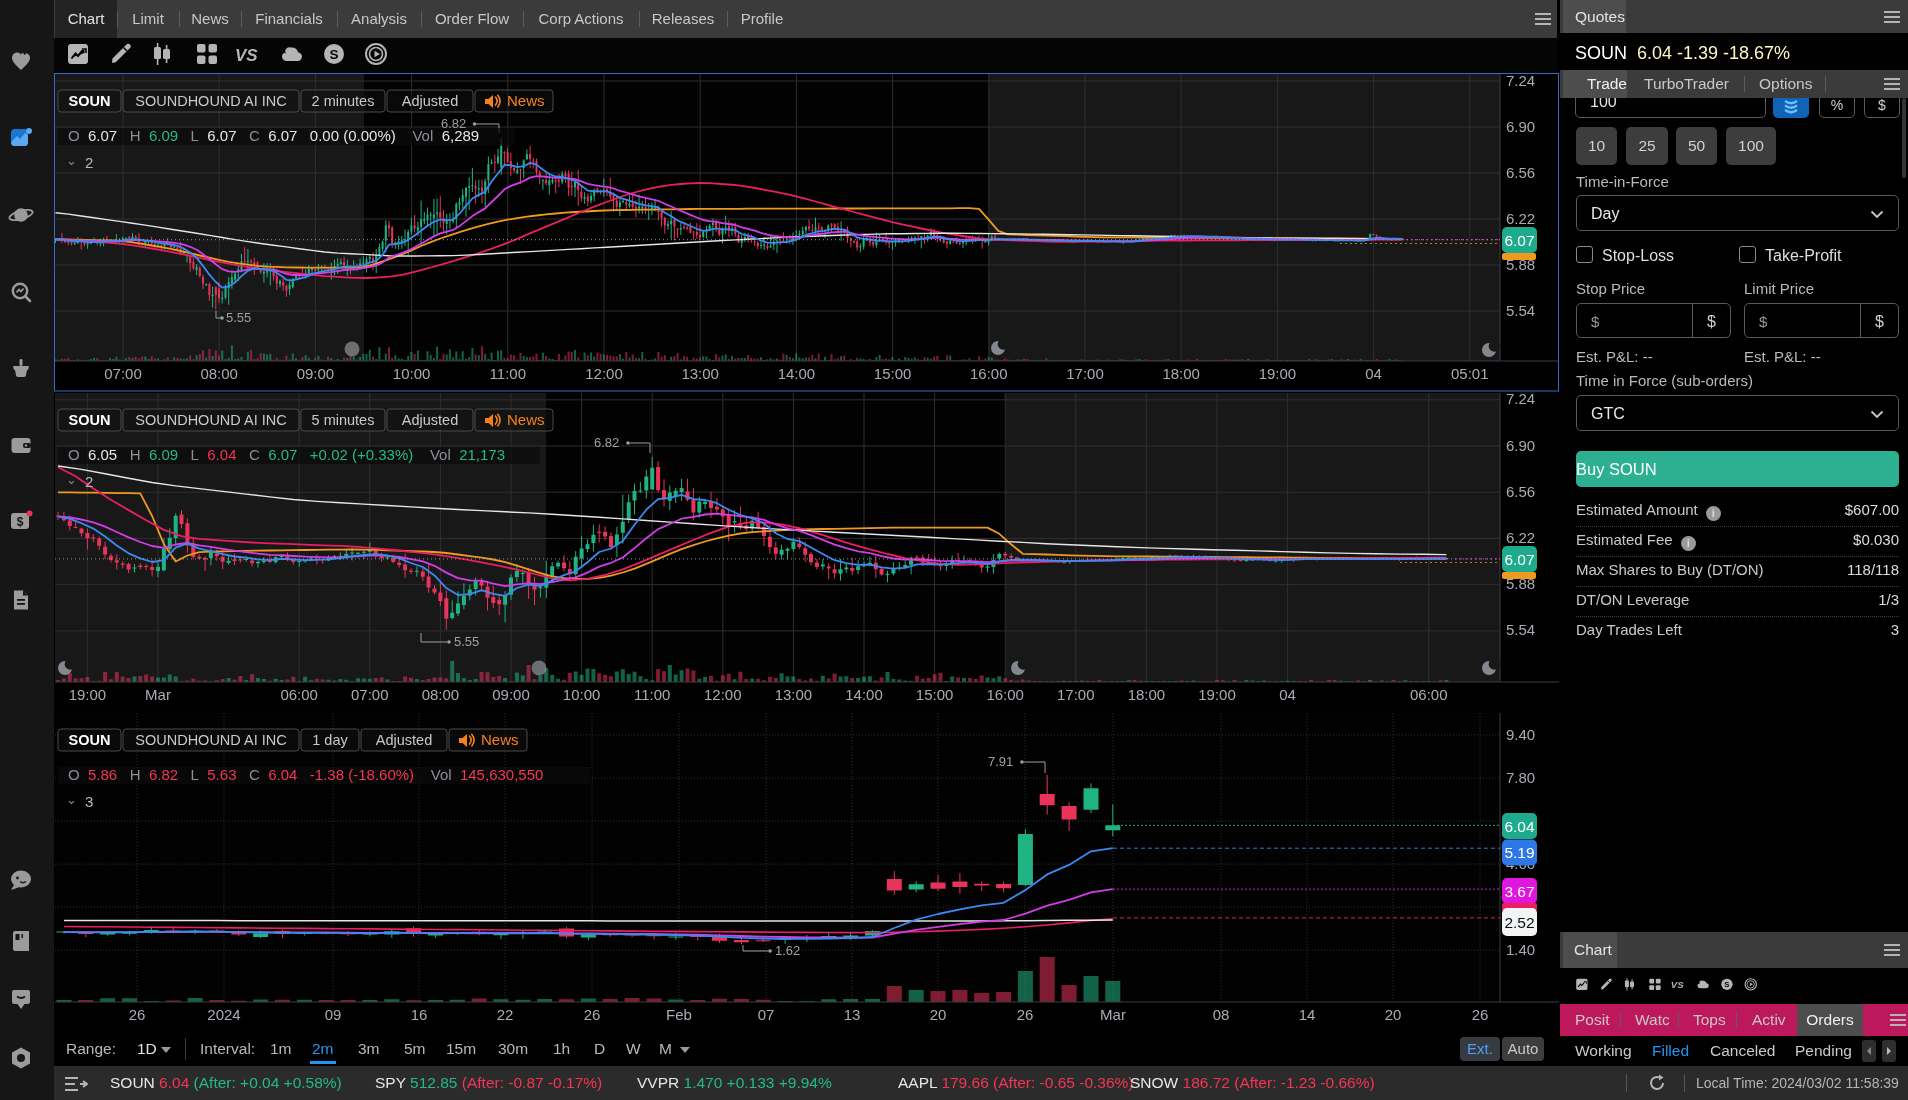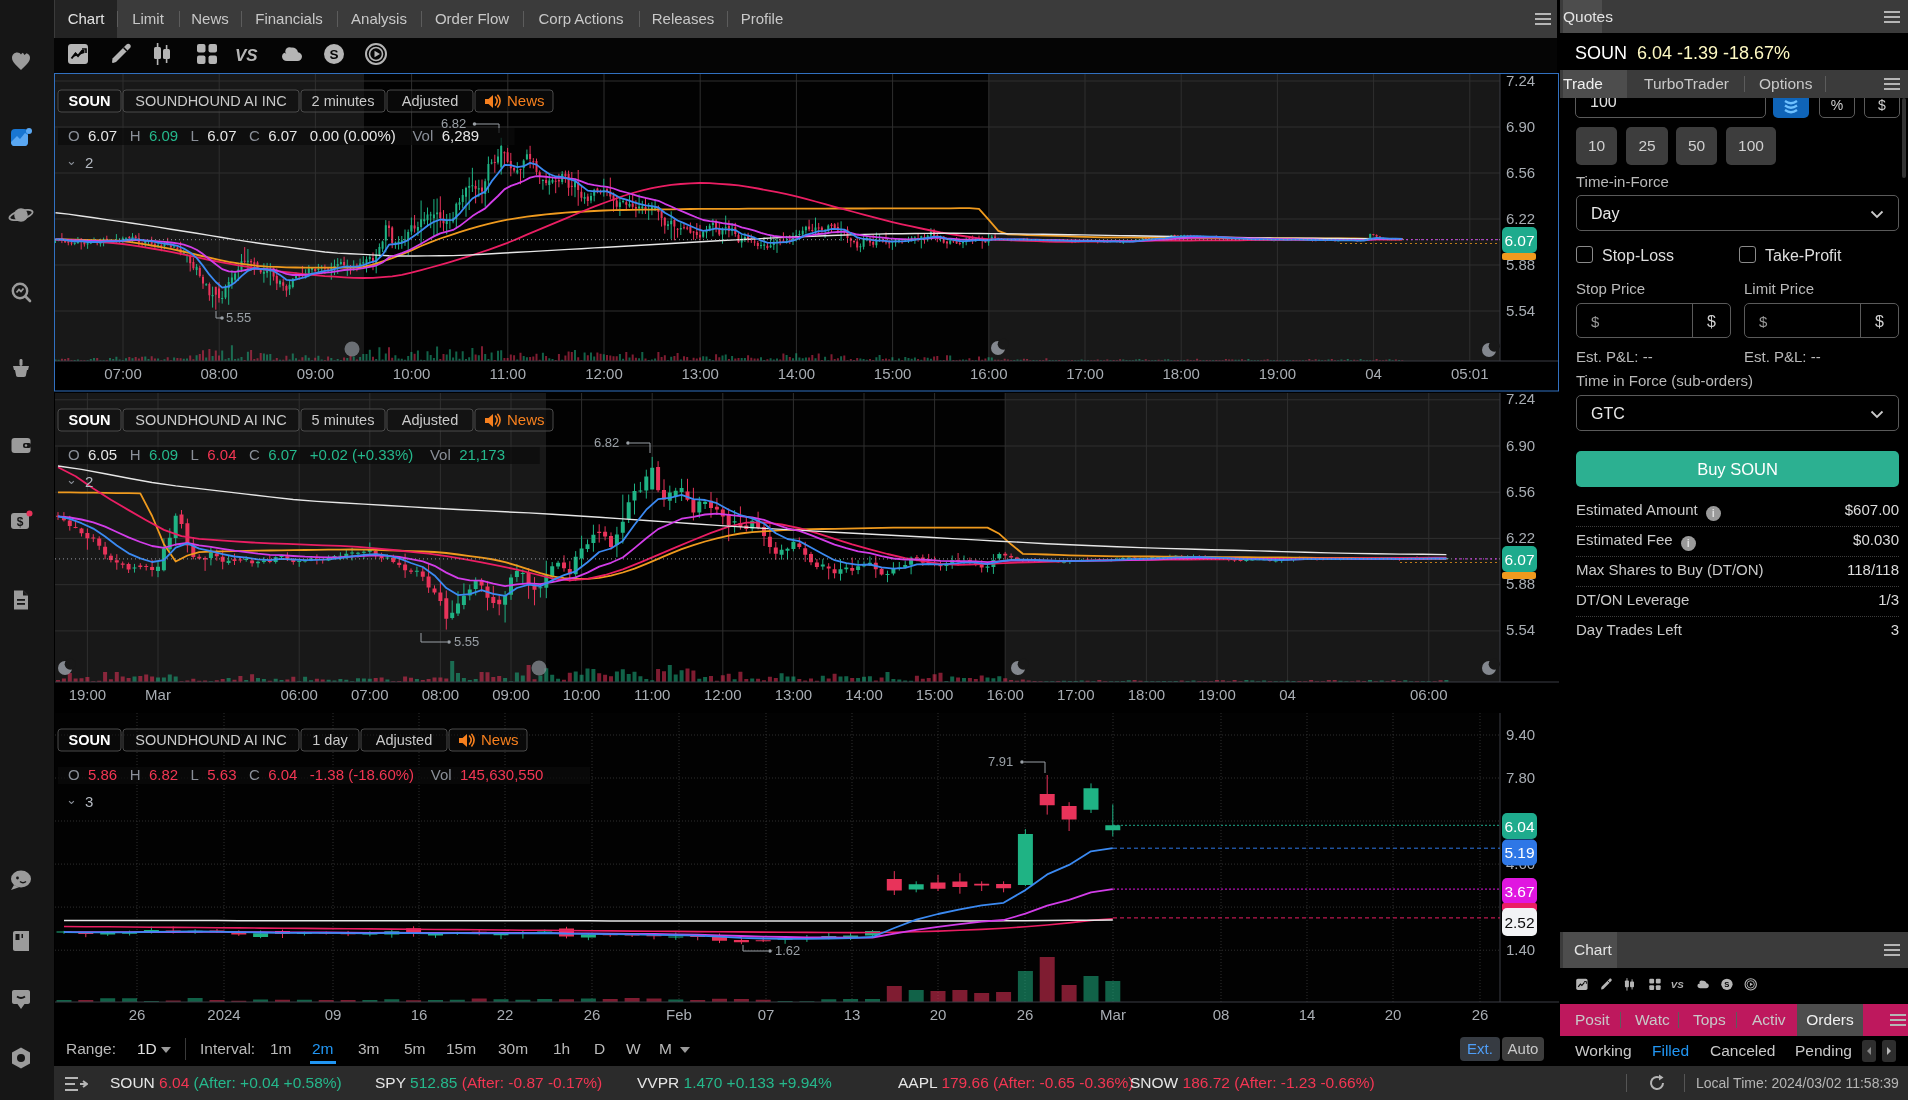--- a/index.html
+++ b/index.html
@@ -454,41 +454,41 @@
     <rect x="449" y="729" width="78" height="22" rx="3" fill="#101010" fill-opacity="0.55" stroke="#4a4a4a"></rect>
     <path d="M459 738.0 h3.5 l4.5 -4 v13 l-4.5 -4 h-3.5 z" fill="#f7801e"></path>
     <path d="M469.5 736.1 q3.4 4 0 8 M471.8 734.3 q4.6 5.8 0 11.6" stroke="#f7801e" stroke-width="1.6" fill="none" stroke-linecap="round"></path>
     <text x="481" y="745" font-size="15" fill="#f7801e">News</text>
     <rect x="58" y="767" width="532.0999999999997" height="17" fill="#0b0b0b" fill-opacity="0.72"></rect>
     <text x="68" y="780" font-size="15"><tspan fill="#8a8f98">O&nbsp;&nbsp;</tspan><tspan fill="#f23653">5.86&nbsp;&nbsp;&nbsp;</tspan><tspan fill="#8a8f98">H&nbsp;&nbsp;</tspan><tspan fill="#f23653">6.82&nbsp;&nbsp;&nbsp;</tspan><tspan fill="#8a8f98">L&nbsp;&nbsp;</tspan><tspan fill="#f23653">5.63&nbsp;&nbsp;&nbsp;</tspan><tspan fill="#8a8f98">C&nbsp;&nbsp;</tspan><tspan fill="#f23653">6.04&nbsp;&nbsp;&nbsp;</tspan><tspan fill="#f23653">-1.38&nbsp;</tspan><tspan fill="#f23653">(-18.60%)&nbsp;&nbsp;&nbsp;&nbsp;</tspan><tspan fill="#8a8f98">Vol&nbsp;&nbsp;</tspan><tspan fill="#f23653">145,630,550</tspan></text>
     <text x="66" y="804" font-size="13" fill="#8a8f98">⌄</text>
     <text x="85" y="807" font-size="15" fill="#b5bac2">3</text>
   </svg>
 <div id="qbar"></div>
-<div class="abs" style="left:1563px;top:0;width:39px;height:33px;background:#4d4d4d;color:#e3e3e3;font-size:15.5px;line-height:33px;padding-left:0">Quotes</div>
+<div class="abs" style="left:1563px;top:0;width:63px;height:33px;background:#4d4d4d;color:#e3e3e3;font-size:15.5px;line-height:33px;padding-left:12px">Quotes</div>
 <div class="ham" style="left:1884px;top:11px">
     <div></div>
     <div></div>
     <div></div>
   </div>
 <div class="abs" style="left:1575px;top:38px;height:30px;line-height:30px;color:#fff;font-size:18px">SOUN&nbsp; <span style="color:#fef9c3">6.04 -1.39 -18.67%</span></div>
 
 <div class="fld" style="left:1575px;top:88px;width:191px;height:30px;color:#e0e0e0;font-size:16px;line-height:26px;padding-left:14px">100</div>
 <div class="abs" style="left:1773px;top:92px;width:36px;height:26px;background:#0f64b8;border-radius:5px">
 <svg width="36" height="26" viewBox="0 0 36 26">
       <g stroke="#6ec1ff" stroke-width="2.2" fill="none">
         <path d="M12 9 q6 4.5 12 0"></path>
         <path d="M12 13.5 q6 4.5 12 0"></path>
         <path d="M12 18 q6 4.5 12 0"></path>
       </g>
     </svg></div>
 <div class="fld" style="left:1819px;top:92px;width:36px;height:26px;color:#cfcfcf;font-size:14px;text-align:center;line-height:24px">%</div>
 <div class="fld" style="left:1864px;top:92px;width:36px;height:26px;color:#cfcfcf;font-size:14px;text-align:center;line-height:24px">$</div>
 <div class="abs" style="left:1560px;top:70px;width:348px;height:28px;background:#3b3b3b;color:#c8c8c8;font-size:15.5px">
-<div class="abs" style="left:3px;top:0;width:64px;height:28px;background:#4d4d4d;color:#efefef;text-align:left;line-height:28px">Trade</div>
+<div class="abs" style="left:3px;top:0;width:64px;height:28px;background:#4d4d4d;color:#efefef;text-align:right;line-height:28px">Trade</div>
 <div class="abs" style="left:84px;top:0;line-height:28px">TurboTrader</div>
 <div class="abs" style="left:184px;top:6px;width:1px;height:16px;background:#5c5c5c"></div>
 <div class="abs" style="left:199px;top:0;line-height:28px">Options</div>
 <div class="abs" style="left:265px;top:6px;width:1px;height:16px;background:#5c5c5c"></div>
 <div class="ham" style="left:324px;top:8px">
       <div></div>
       <div></div>
       <div></div>
     </div>
 </div>
@@ -513,21 +513,21 @@
 <div class="fld" style="left:1744px;top:303px;width:155px;height:35px;color:#9a9a9a;font-size:15px;line-height:35px;padding-left:14px">$
 <div style="position:absolute;right:37px;top:0;width:1px;height:33px;background:#5a5a5a"></div>
 <div style="position:absolute;right:0;top:0;width:37px;text-align:center;color:#cfcfcf;font-size:16px">$</div></div>
 <div class="lbl" style="left:1576px;top:348px">Est. P&amp;L: --</div>
 <div class="lbl" style="left:1744px;top:348px">Est. P&amp;L: --</div>
 <div class="lbl" style="left:1576px;top:372px">Time in Force (sub-orders)</div>
 <div class="fld" style="left:1576px;top:395px;width:323px;height:36px;color:#e8e8e8;font-size:16px;line-height:36px;padding-left:14px">GTC
 <svg width="14" height="9" viewBox="0 0 14 9" style="position:absolute;right:14px;top:14px">
       <path d="M1.5 1.5 L7 7 L12.5 1.5" stroke="#c9c9c9" stroke-width="1.8" fill="none"></path>
     </svg></div>
-<div class="abs" style="left:1576px;top:451px;width:323px;height:36px;background:#2cb091;border-radius:5px;color:#fff;font-size:16.5px;text-align:center;line-height:36px">Buy SOUN</div>
+<div class="abs" style="left:1576px;top:451px;width:323px;height:36px;background:#2cb091;border-radius:5px;color:#fff;font-size:16.5px;line-height:36px">Buy SOUN</div>
 <div class="irow" style="top:497px">Estimated Amount<span class="inf" style="float:none">i</span><span>$607.00</span></div>
 <div class="irow" style="top:527px">Estimated Fee<span class="inf" style="float:none">i</span><span>$0.030</span></div>
 <div class="irow" style="top:557px">Max Shares to Buy (DT/ON)<span>118/118</span></div>
 <div class="irow" style="top:587px">DT/ON Leverage<span>1/3</span></div>
 <div class="irow" style="top:617px;border-bottom:none">Day Trades Left<span>3</span></div>
 <div class="abs" style="left:1902px;top:98px;width:4px;height:80px;background:#333;border-radius:2px"></div>
 
 <div class="abs" style="left:1560px;top:932px;width:348px;height:36px;background:#3b3b3b">
 <div class="abs" style="left:3px;top:0;width:54px;height:36px;background:#4d4d4d;color:#e3e3e3;font-size:15.5px;line-height:36px;padding-left:11px">Chart</div>
 <div class="ham" style="left:324px;top:12px">

